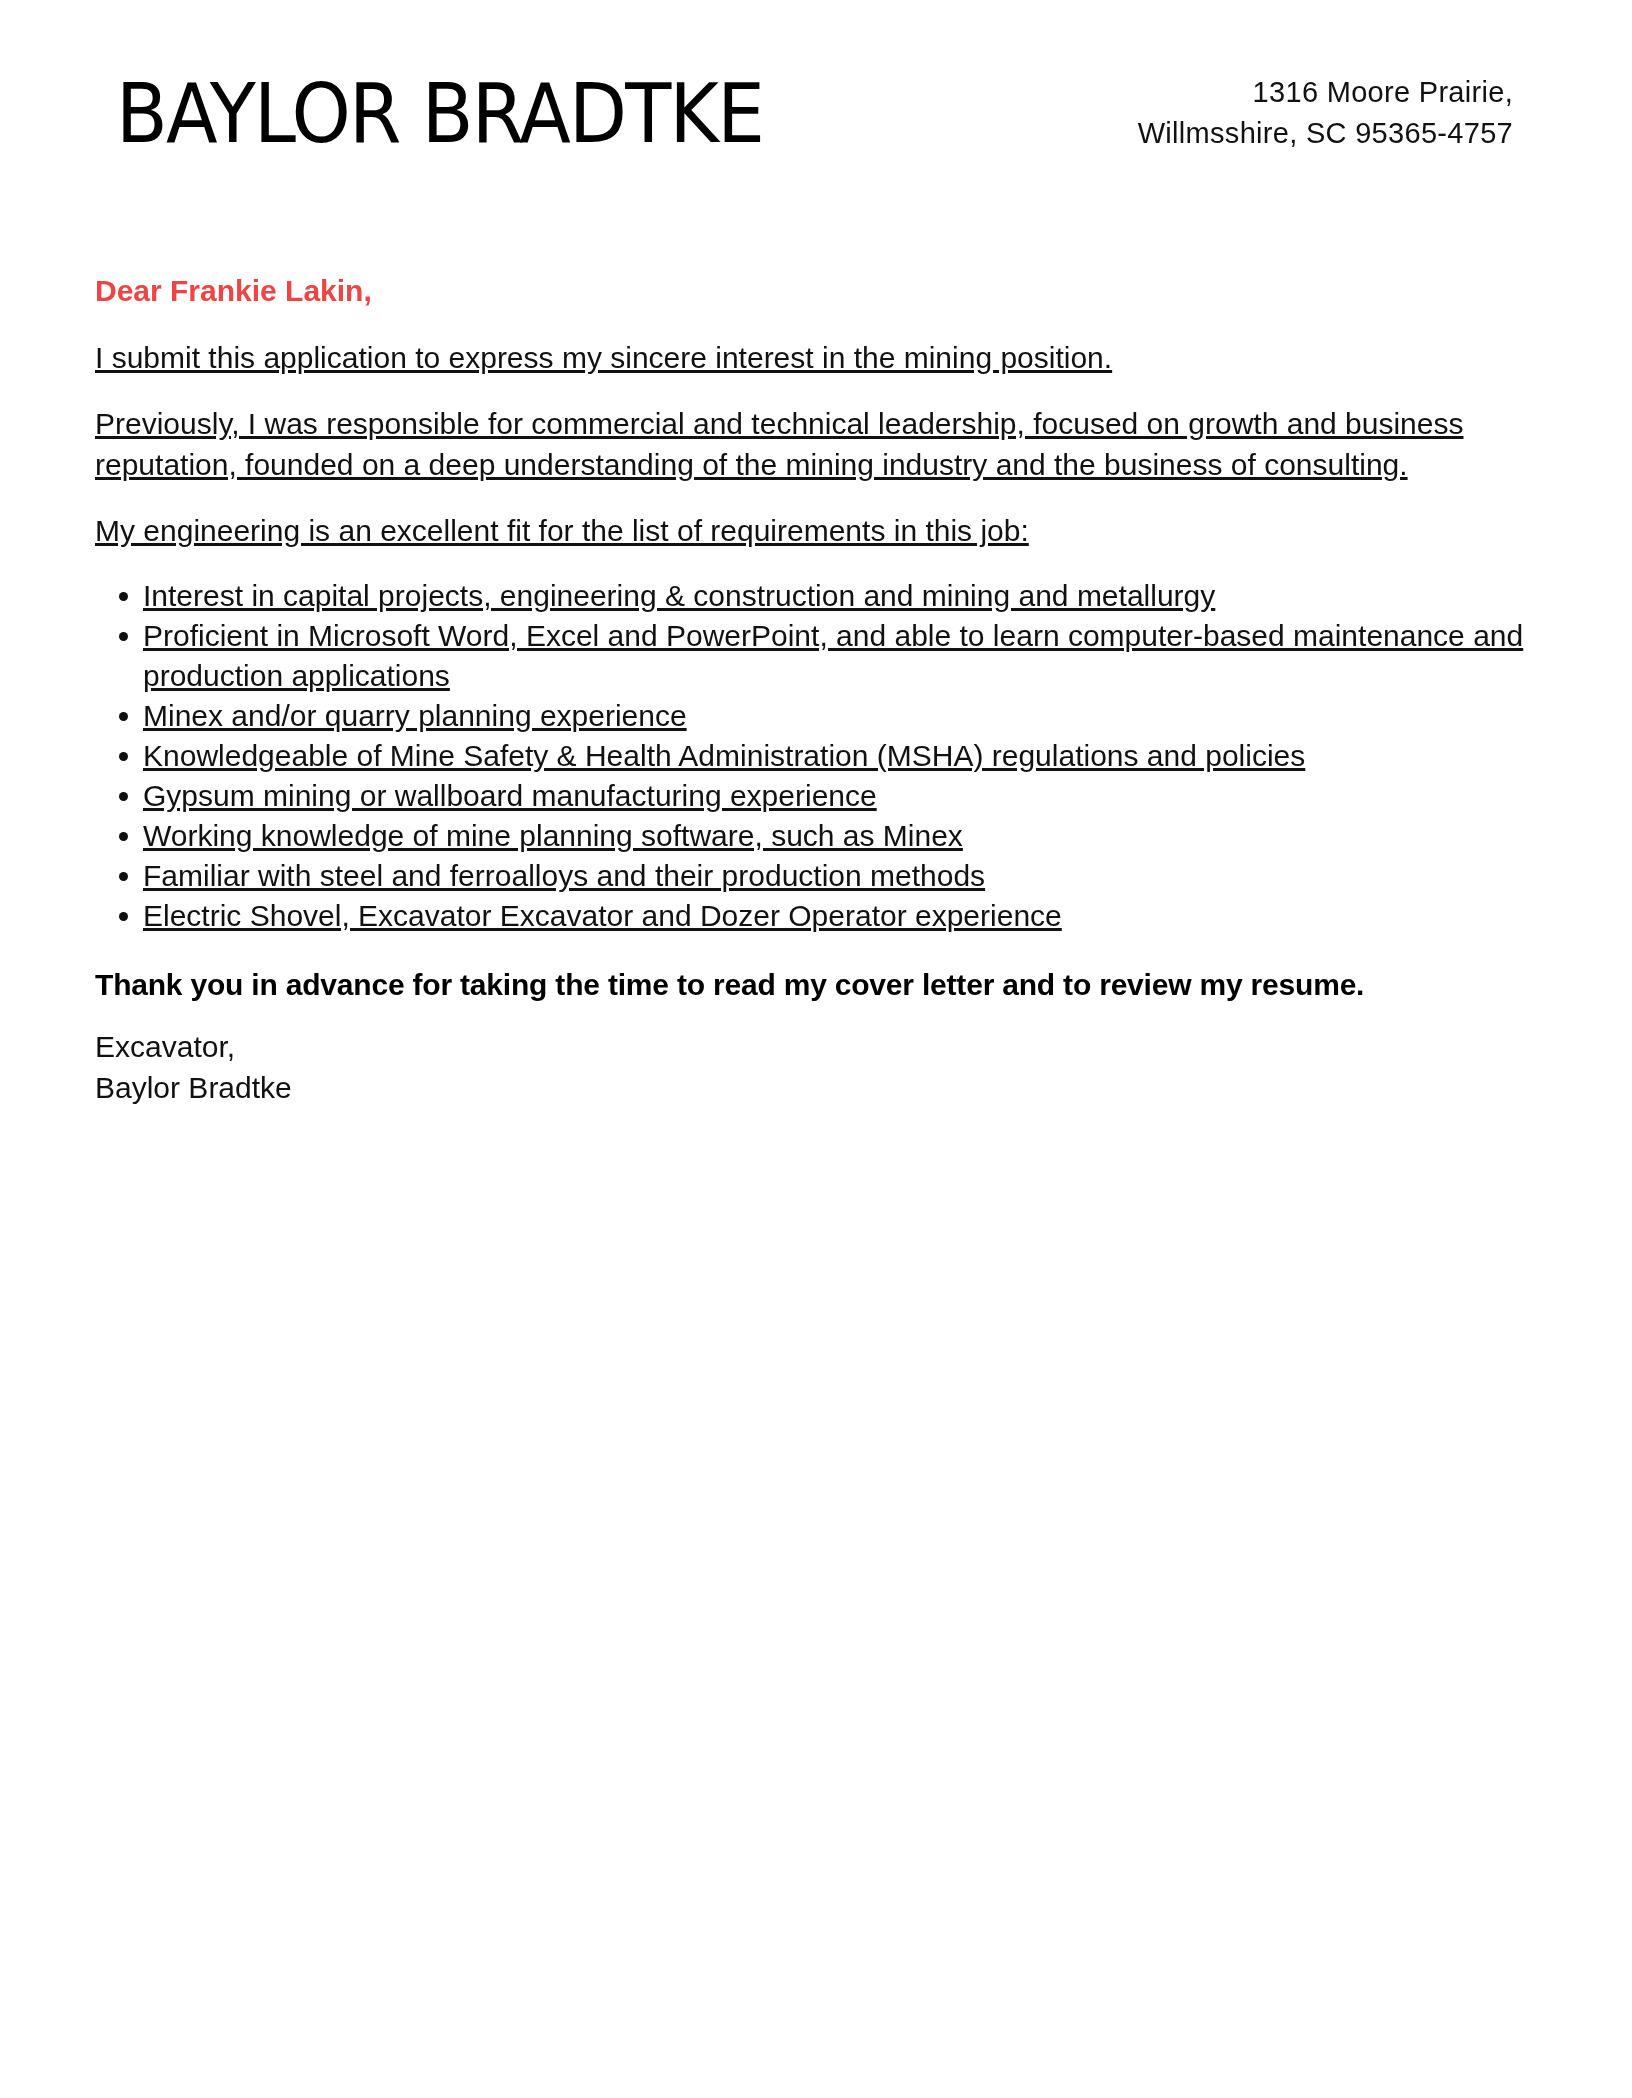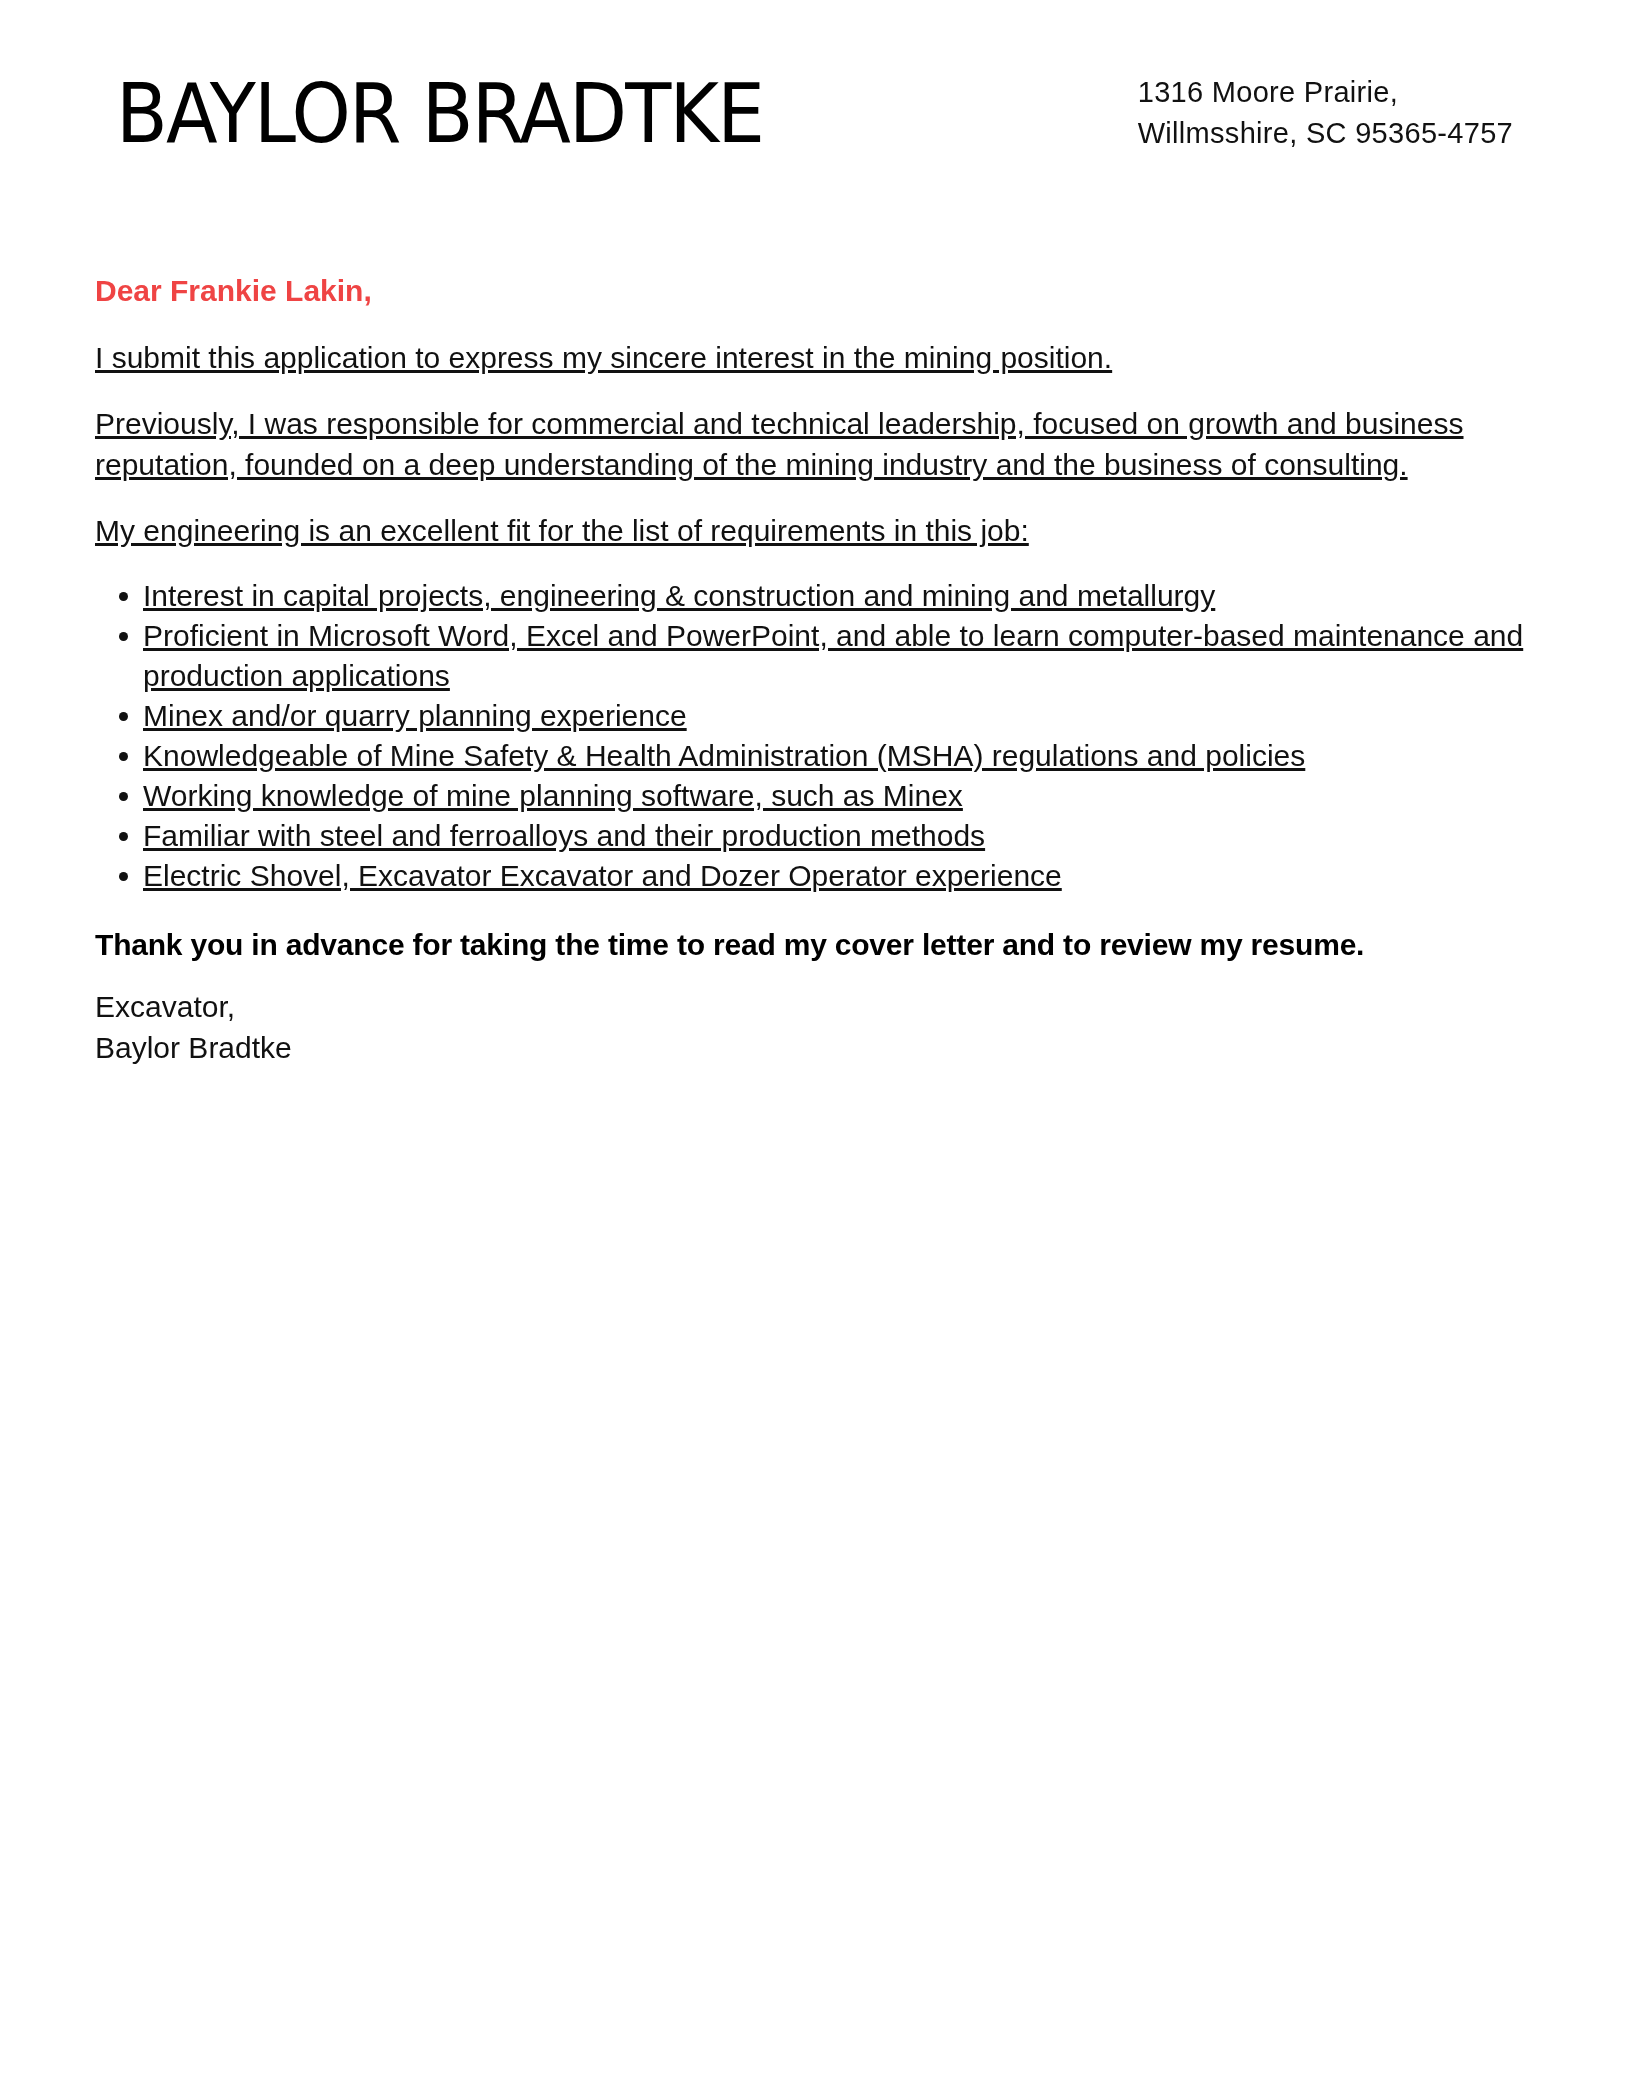--- a/index.html
+++ b/index.html
@@ -32,20 +32,21 @@
       letter-spacing: -2px;
       transform: scaleX(0.92);
       transform-origin: left center;
       white-space: nowrap;
       font-weight: normal;
     }
     .address {
       position: absolute;
       right: 119px;
       top: 72px;
+      text-align: right;
       font-size: 29px;
       line-height: 41px;
       letter-spacing: 0.3px;
       color: #111111;
     }
     .address div { white-space: nowrap; }
     .letter {
       position: absolute;
       left: 95px;
       top: 270px;
@@ -106,20 +107,21 @@
   <div class="greeting">Dear Frankie Lakin,</div>
   <div class="para">I submit this application to express my sincere interest in the mining position.</div>
   <div class="para">Previously, I was responsible for commercial and technical leadership, focused on growth and business reputation, founded on a deep understanding of the mining industry and the business of consulting.</div>
   <div class="para">My engineering is an excellent fit for the list of requirements in this job:</div>
 
   <ul class="req-list">
     <li class="req-item"><span class="bullet"></span><span>Interest in capital projects, engineering &amp; construction and mining and metallurgy</span></li>
     <li class="req-item"><span class="bullet"></span><span>Proficient in Microsoft Word, Excel and PowerPoint, and able to learn computer-based maintenance and production applications</span></li>
     <li class="req-item"><span class="bullet"></span><span>Minex and/or quarry planning experience</span></li>
     <li class="req-item"><span class="bullet"></span><span>Knowledgeable of Mine Safety &amp; Health Administration (MSHA) regulations and policies</span></li>
+    <li class="req-item"><span class="bullet"></span><span>Gypsum mining or wallboard manufacturing experience</span></li>
     <li class="req-item"><span class="bullet"></span><span>Working knowledge of mine planning software, such as Minex</span></li>
     <li class="req-item"><span class="bullet"></span><span>Familiar with steel and ferroalloys and their production methods</span></li>
     <li class="req-item"><span class="bullet"></span><span>Electric Shovel, Excavator Excavator and Dozer Operator experience</span></li>
   </ul>
 
   <div class="closing">Thank you in advance for taking the time to read my cover letter and to review my resume.</div>
   <div class="signoff">
     <div>Excavator,</div>
     <div>Baylor Bradtke</div>
   </div>

